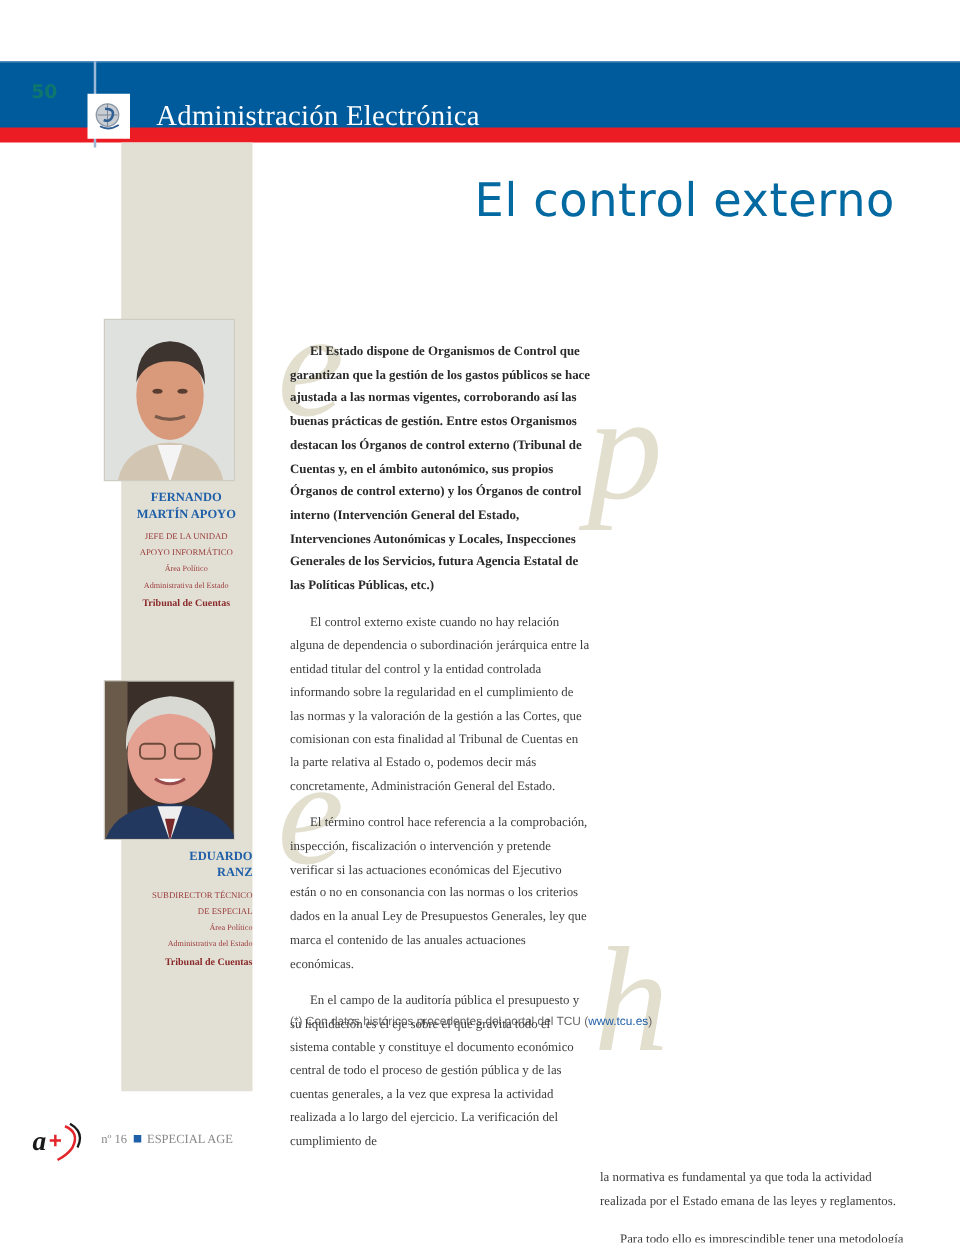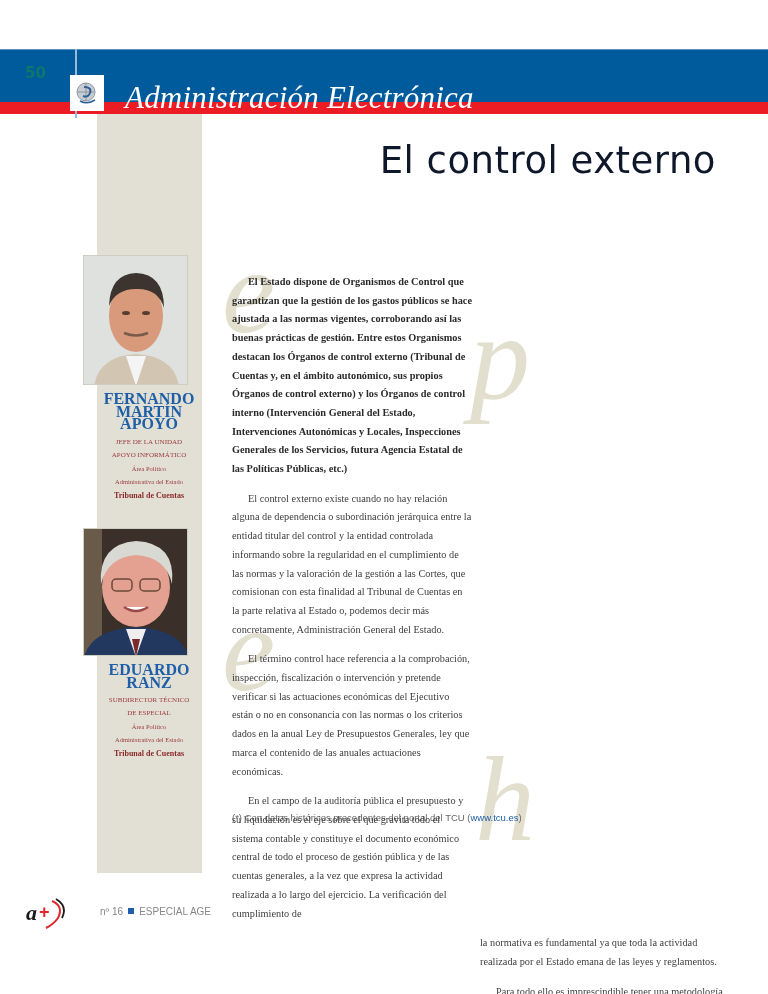--- a/index.html
+++ b/index.html
@@ -5,56 +5,56 @@
   * { margin: 0; padding: 0; box-sizing: border-box; }
   html, body { width: 768px; height: 994px; background: #ffffff; overflow: hidden; }
   body { position: relative; font-family: "Liberation Serif", serif; color: #3a3a3a; }
 
   
   .header-blue { position: absolute; left: 0; top: 49px; width: 768px; height: 54px; background: #005b9c; border-top: 1px solid #5c8fbf; }
   .header-red { position: absolute; left: 0; top: 102px; width: 768px; height: 12px; background: #ec1c24; }
   .header-vline { position: absolute; left: 75px; top: 49px; width: 2px; height: 69px; background: #9db8d6; }
   .page-number { position: absolute; left: 25px; top: 64px; font-family: "DejaVu Sans", sans-serif; font-weight: bold; font-size: 15px; color: #0f766e; }
   .section-logo { position: absolute; left: 70px; top: 75px; width: 34px; height: 36px; background: #ffffff; display: flex; align-items: center; justify-content: center; }
-  .section-title { position: absolute; left: 125px; top: 80px; font-family: "Liberation Serif", serif; font-style: italic; font-size: 31px; color: #ffffff; letter-spacing: 0.2px; }
+  .section-title { position: absolute; left: 125px; top: 80px; font-family: "Liberation Serif", serif; font-size: 23px; color: #ffffff; letter-spacing: 0.2px; }
 
   
   .sidebar-top { position: absolute; left: 97px; top: 114px; width: 105px; height: 132px; background: #e2e0d5; }
   .sidebar { position: absolute; left: 76px; top: 245px; width: 126px; height: 628px; }
   .sidebar-bg { position: absolute; left: 21px; top: 0; width: 105px; height: 628px; background: #e2e0d5; }
 
   .author { position: absolute; left: 0; width: 126px; text-align: center; }
   .photo { position: relative; margin-left: 7px; width: 105px; border: 1px solid #cfcdc2; overflow: hidden; }
-  .author-name { margin-top: 8px; padding-left: 20px; font-family: "Liberation Serif", serif; font-weight: bold; font-size: 16px; color: #1f5fa8; line-height: 12.5px; }
+  .author-name { margin-top: 8px; padding-left: 20px; font-family: "Liberation Serif", serif; font-weight: bold; font-size: 10px; color: #1f5fa8; line-height: 12.5px; }
   .author-role { margin-top: 5px; padding-left: 20px; font-family: "Liberation Serif", serif; font-size: 7px; color: #9a3b3b; line-height: 13px; }
   .author-role .small { font-size: 6.5px; }
   .author-org { margin-top: 3px; padding-left: 20px; font-family: "Liberation Serif", serif; font-weight: bold; font-size: 8px; color: #8a2a2a; }
 
   
-  .article-title { position: absolute; right: 52px; top: 140px; text-align: left; font-family: "DejaVu Sans", sans-serif; font-size: 37px; line-height: 42px; color: #0f172a; font-weight: normal; letter-spacing: 0.5px; margin-left: 37px; }
+  .article-title { position: absolute; right: 52px; top: 140px; text-align: left; font-family: "DejaVu Sans", sans-serif; font-size: 37px; line-height: 42px; color: #0369a1; font-weight: normal; letter-spacing: 0.5px; margin-left: 37px; }
 
   
   .col { position: absolute; top: 262px; width: 240px; font-size: 10.3px; line-height: 18.7px; color: #3d3d3d; }
   .col-left { left: 232px; }
   .col-right { left: 480px; width: 246px; }
   .col p { text-indent: 16px; text-align: left; margin-top: 11px; }
   .col p.noindent { text-indent: 0; }
   .col .bold { font-weight: bold; color: #2a2a2a; }
   .col .bolditalic { font-weight: bold; font-style: italic; color: #2a2a2a; letter-spacing: 0.4px; }
 
   .dropcap { position: absolute; font-family: "Liberation Serif", serif; font-style: italic; color: #d9d5bf; opacity: 0.75; font-size: 120px; line-height: 1; pointer-events: none; }
 
   .text-layer { position: relative; z-index: 2; }
 
   .footnote { position: absolute; left: 232px; top: 812px; font-family: "Liberation Sans", sans-serif; font-size: 9.5px; color: #666666; }
   .footnote .link { color: #1f5fa8; }
 
   .footer { position: absolute; left: 24px; top: 896px; display: flex; align-items: center; }
   .footer-logo { width: 42px; height: 30px; position: relative; }
-  .footer-text { margin-left: 34px; font-family: Liberation Sans, sans-serif; font-size: 10px; color: #888888; display: flex; align-items: center; }
+  .footer-text { margin-left: 15px; font-family: Liberation Serif, serif; font-size: 10px; color: #888888; display: flex; align-items: center; }
   .footer-square { display: inline-block; width: 6px; height: 6px; background: #1f5fa8; margin: 0 5px; }
 </style>
 </head>
 <body>
 
 <div class="header-blue"></div>
 <div class="header-red"></div>
 <div class="header-vline"></div>
 <div class="page-number">50</div>
 <div class="section-logo">
@@ -90,21 +90,21 @@
     </div>
     <div class="author-role">
       <div>JEFE DE LA UNIDAD</div>
       <div>APOYO INFORMÁTICO</div>
       <div class="small">Área Político</div>
       <div class="small">Administrativa del Estado</div>
     </div>
     <div class="author-org">Tribunal de Cuentas</div>
   </div>
 
-  <div class="author" style="top: 283px;">
+  <div class="author" style="top: 299px; text-align: right;">
     <div class="photo" style="height: 128px;">
       <svg width="105" height="128" viewBox="0 0 105 128">
         <rect width="105" height="128" fill="#3b2f2a"></rect>
         <rect x="0" y="0" width="18" height="128" fill="#6a5a4a"></rect>
         <path d="M0 128 Q8 100 52 98 Q96 100 105 128 Z" fill="#23385f"></path>
         <path d="M42 100 L52 128 L62 100 Z" fill="#eeeeee"></path>
         <path d="M48 110 L52 128 L56 110 Z" fill="#7a2a2a"></path>
         <ellipse cx="52" cy="58" rx="34" ry="40" fill="#e4a090"></ellipse>
         <path d="M17 55 Q14 15 52 12 Q92 14 88 55 Q82 28 52 26 Q24 28 17 55 Z" fill="#d9d9d4"></path>
         <rect x="28" y="50" width="20" height="12" rx="4" fill="none" stroke="#6a4a3a" stroke-width="1.5"></rect>

